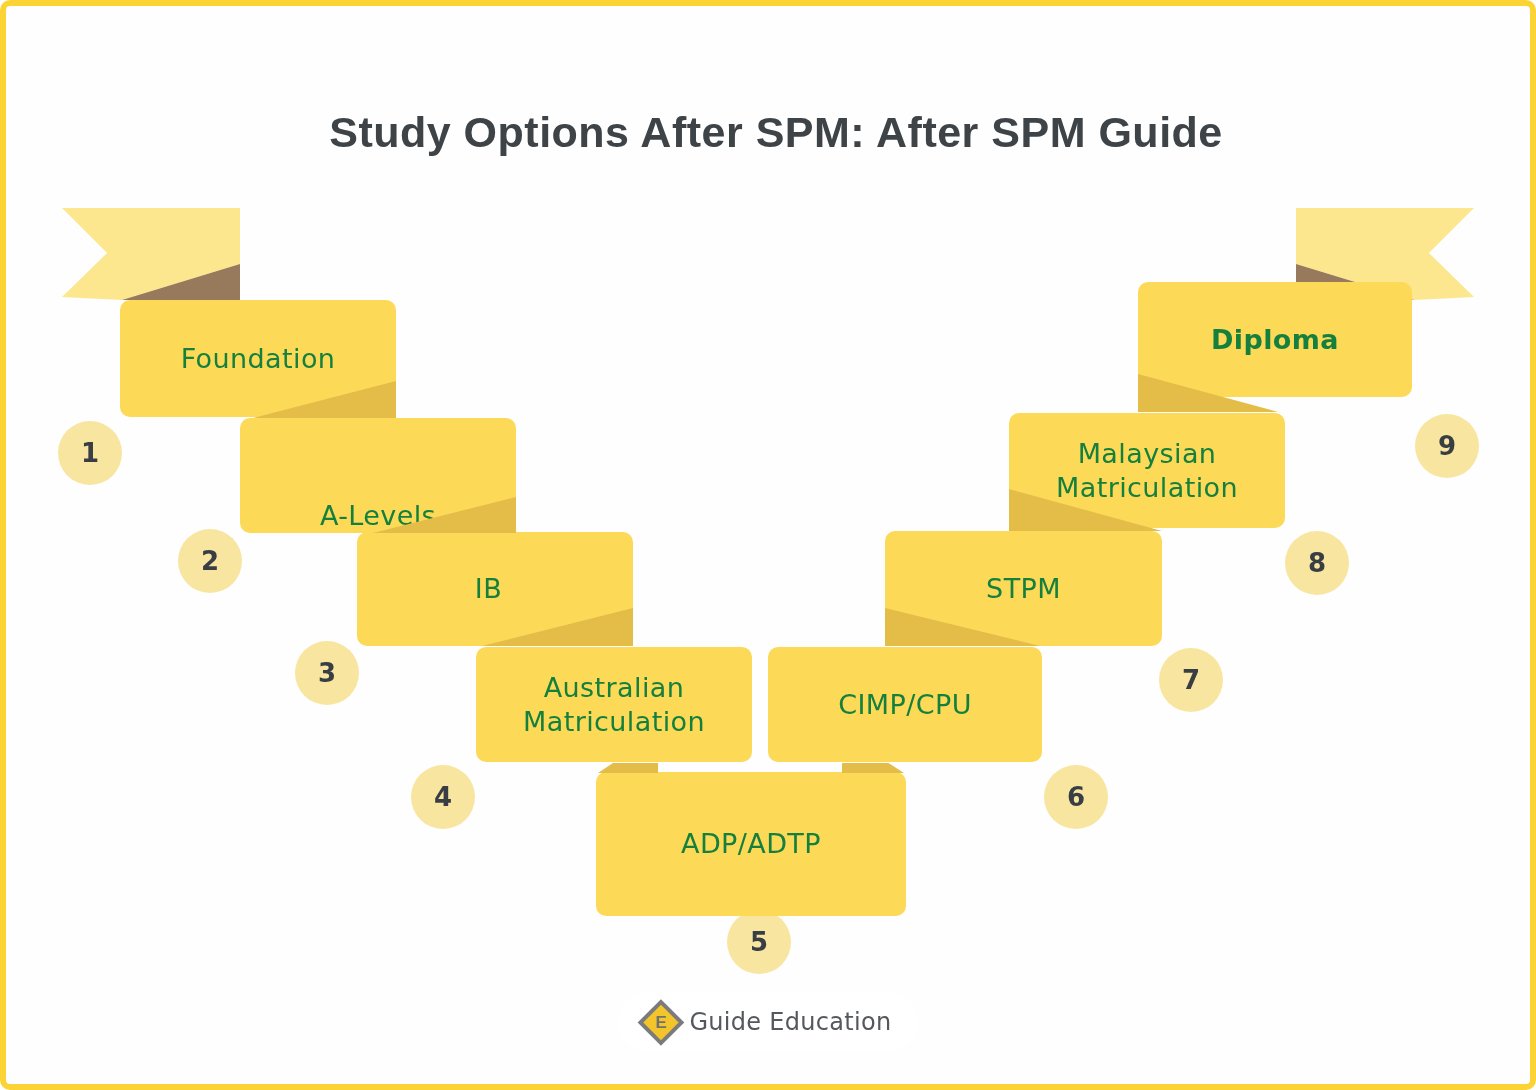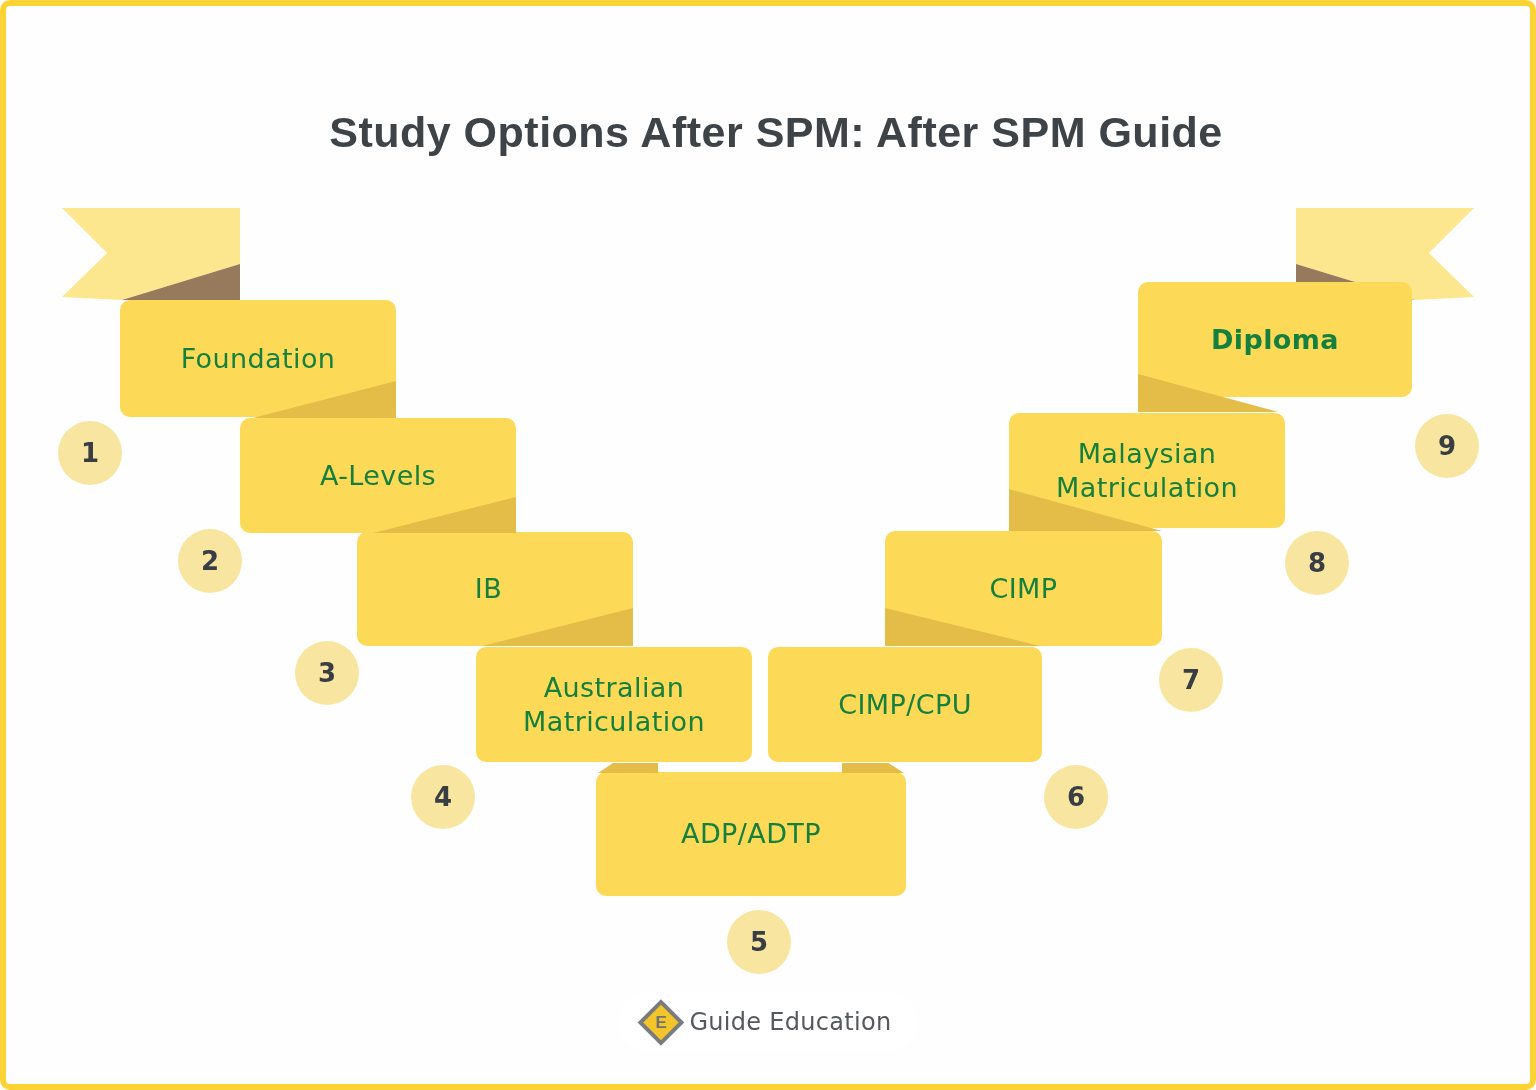--- a/index.html
+++ b/index.html
@@ -40,24 +40,24 @@
     clip-path:polygon(0 0,100% 100%,0 100%);
   }
   
   .box{
     position:absolute;z-index:3;background:#fcd957;border-radius:10px;
     display:flex;align-items:center;justify-content:center;text-align:center;
     color:#15803d;font-size:27px;line-height:1.25;letter-spacing:.4px;
     padding:0 26px;box-sizing:border-box;
   }
   .step-1{left:120px;top:300px;width:276px;height:117px;}
-  .step-2{left:240px;top:418px;width:276px;height:115px;}
+  .step-2{left:240px;top:418px;width:276px;height:115px;align-items:flex-end;}
   .step-3{left:357px;top:532px;width:276px;height:114px;padding-left:13px;}
   .step-4{left:476px;top:647px;width:276px;height:115px;}
-  .step-5{left:596px;top:772px;width:310px;height:124px;}
+  .step-5{left:596px;top:772px;width:310px;height:144px;}
   .step-6{left:768px;top:647px;width:274px;height:115px;}
   .step-7{left:885px;top:531px;width:277px;height:115px;}
   .step-8{left:1009px;top:413px;width:276px;height:115px;}
   .step-9{left:1138px;top:282px;width:274px;height:115px;font-weight:bold;}
   
   .fold{position:absolute;background:#e4bd48;z-index:4;}
   .f1{left:253px;top:381px;width:143px;height:37px;clip-path:polygon(0 100%,100% 0,100% 100%);}
   .f2{left:373px;top:497px;width:143px;height:36px;clip-path:polygon(0 100%,100% 0,100% 100%);}
   .f3{left:482px;top:608px;width:151px;height:38px;clip-path:polygon(0 100%,100% 0,100% 100%);}
   .f4{left:598px;top:763px;width:60px;height:10px;clip-path:polygon(25% 0,100% 0,100% 100%,0 100%);}
@@ -128,21 +128,21 @@
 <div class="box step-4">
   <span>Australian Matriculation</span>
 </div>
 <div class="box step-5">
   <span>ADP/ADTP</span>
 </div>
 <div class="box step-6">
   <span>CIMP/CPU</span>
 </div>
 <div class="box step-7">
-  <span>CIMP</span>
+  <span>STPM</span>
 </div>
 <div class="box step-8">
   <span>Malaysian Matriculation</span>
 </div>
 <div class="box step-9">
   <span>Diploma</span>
 </div>
 
 <div class="fold f1"></div>
 <div class="fold f2"></div>

